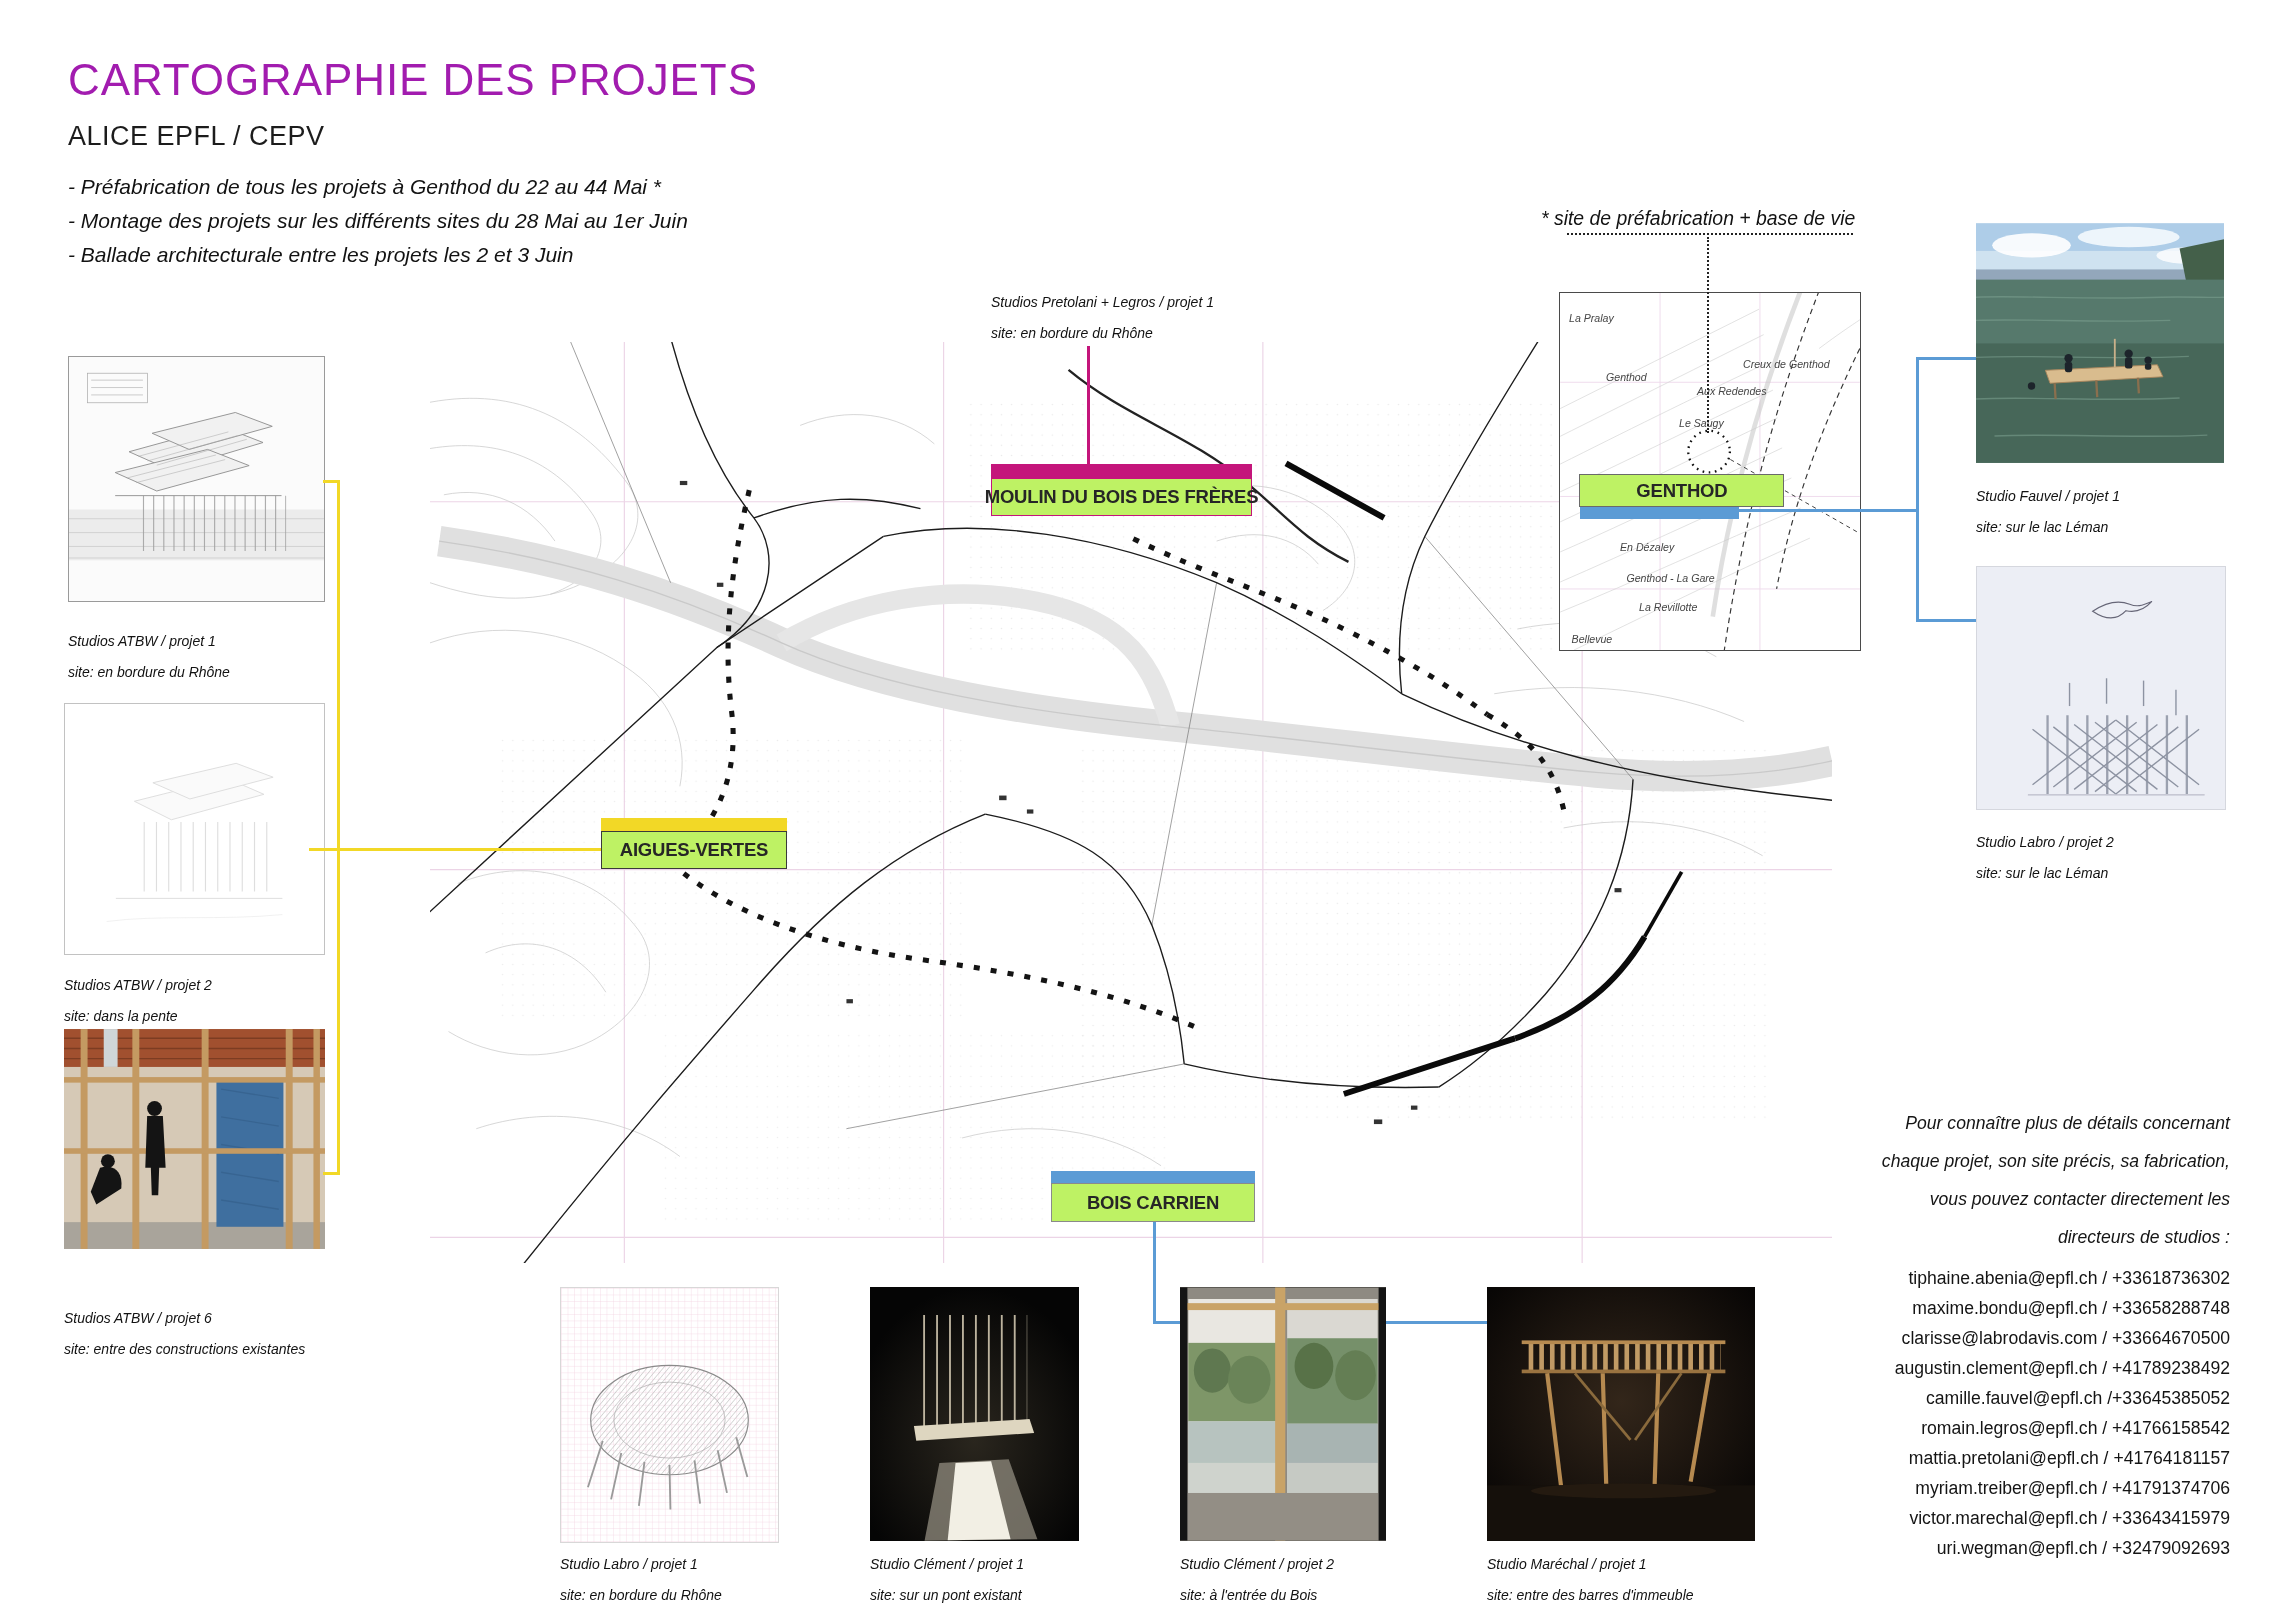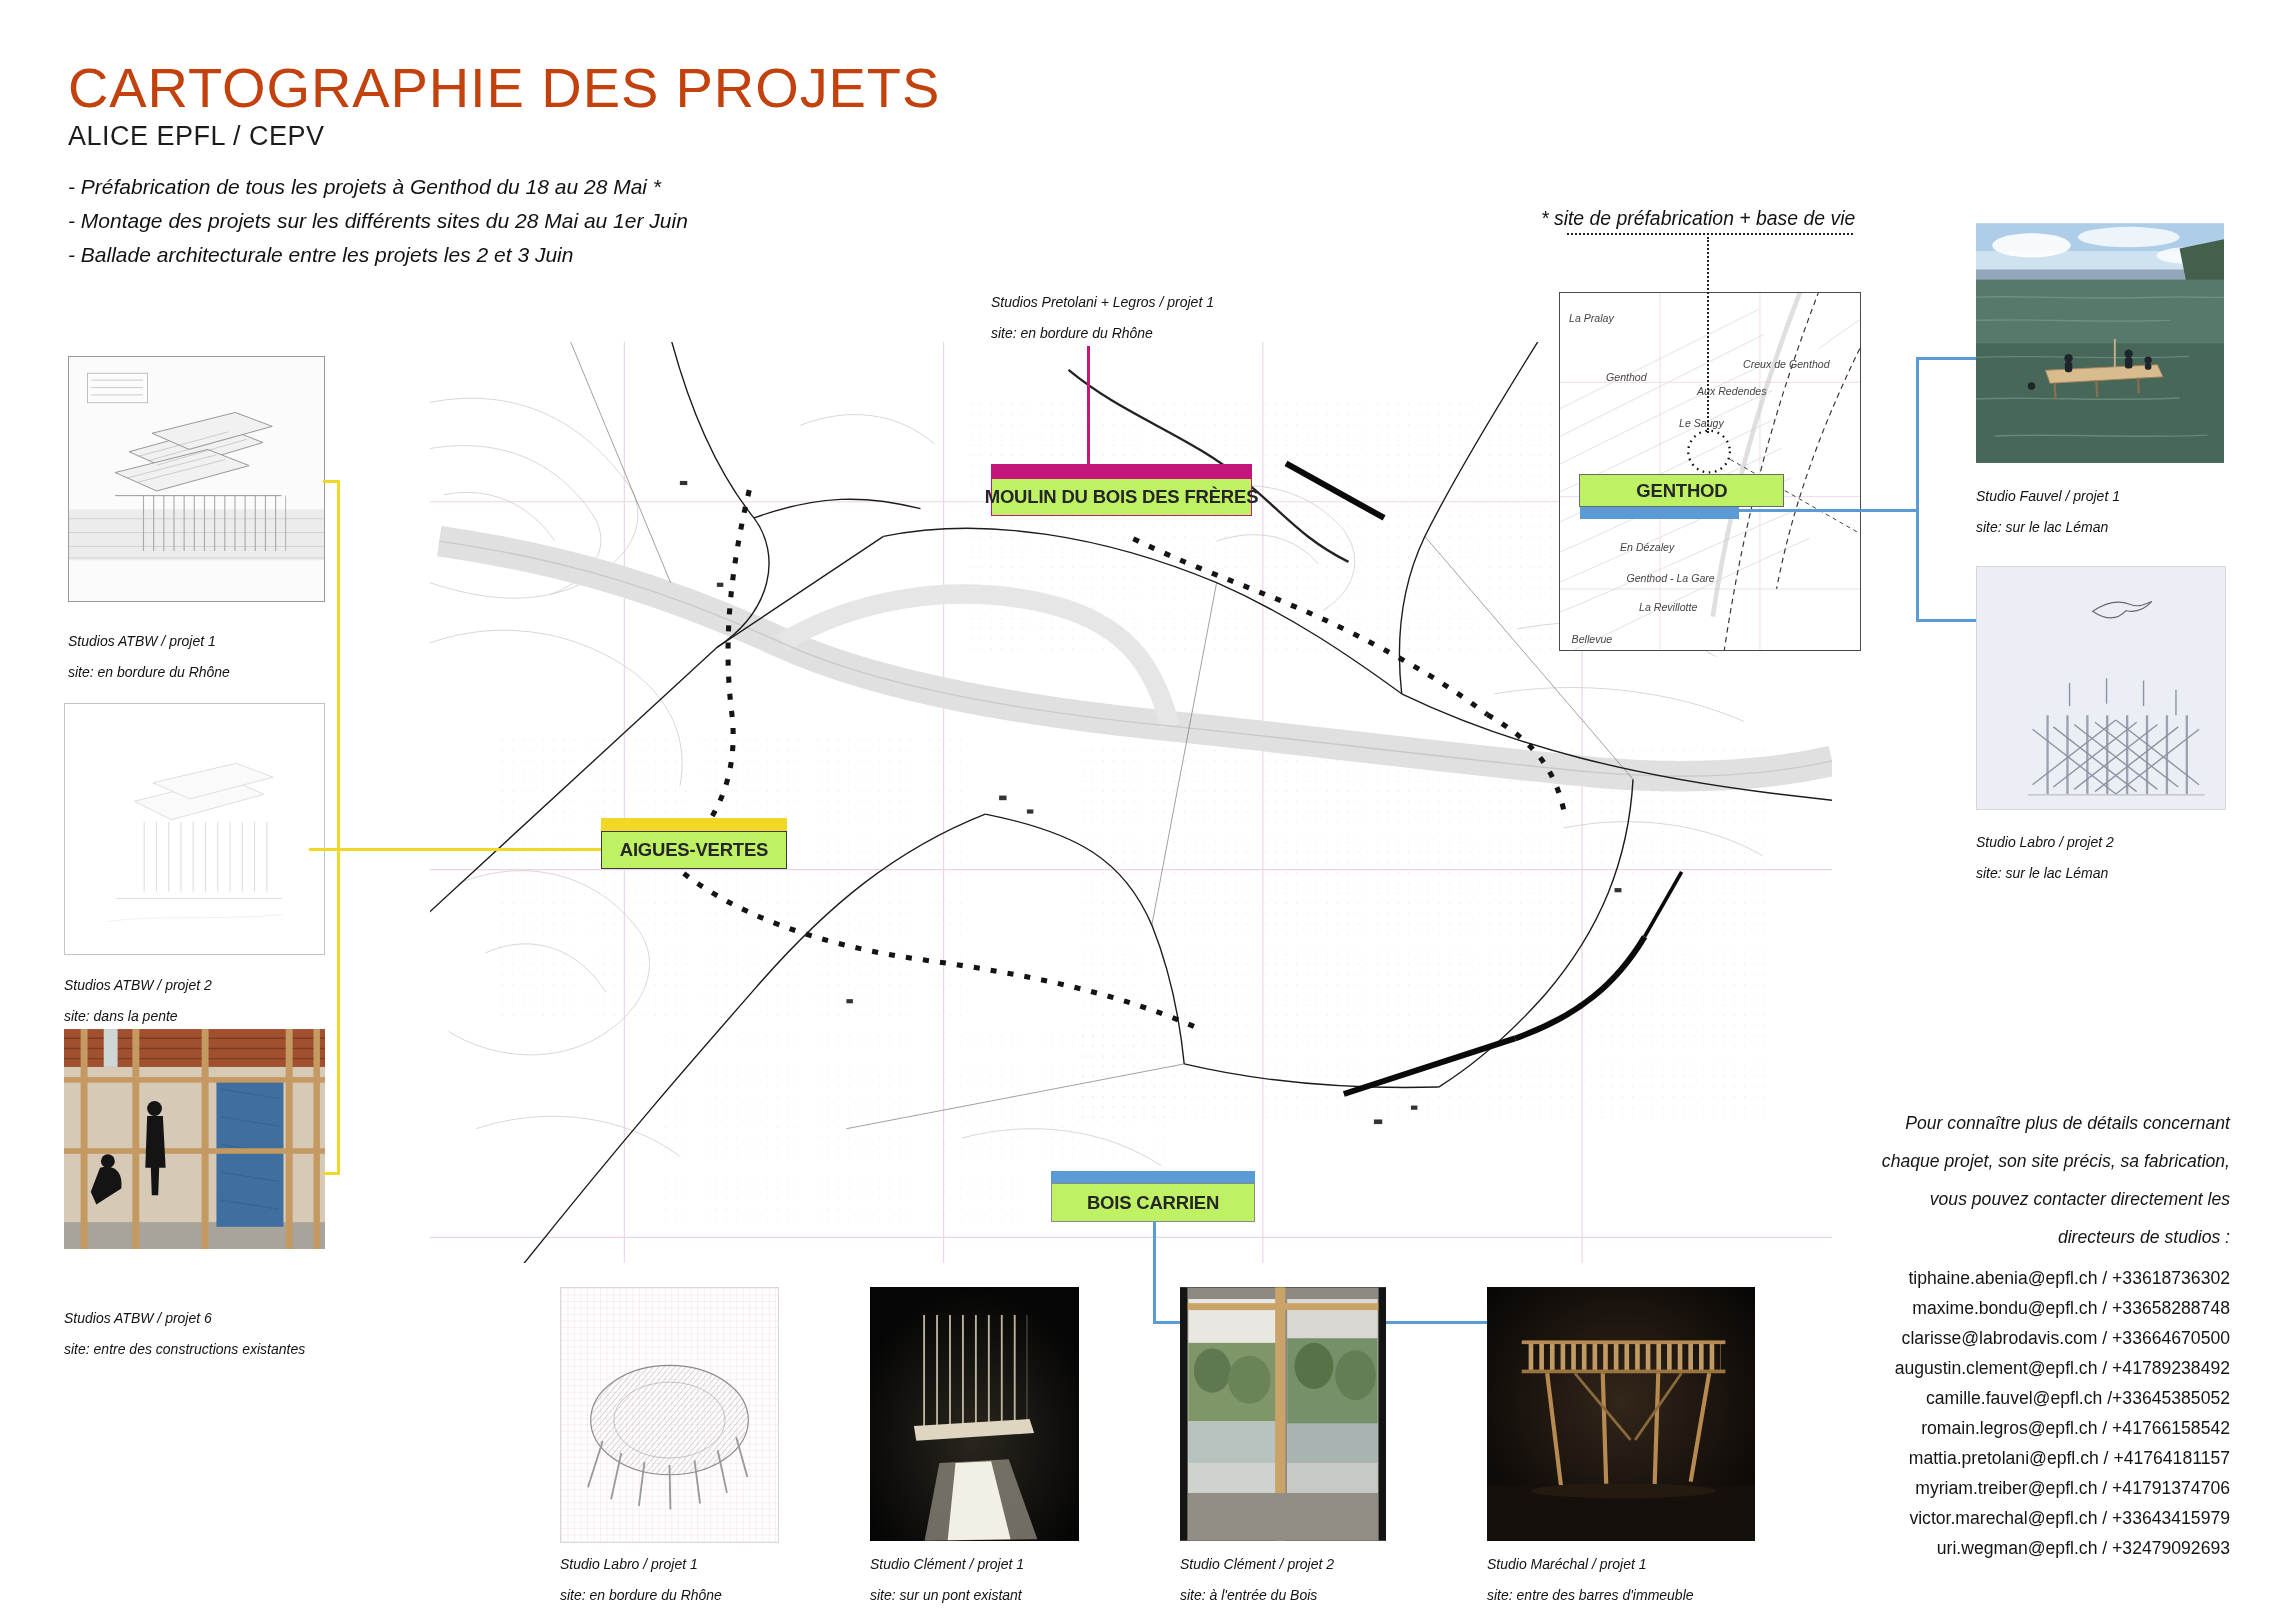--- a/index.html
+++ b/index.html
@@ -1,19 +1,19 @@
 <!DOCTYPE html>
 <html style="font-size:7.4px"><head>
 <meta charset="utf-8">
 <style>
   html,body{margin:0;padding:0;background:#ffffff;}
   .poster{position:relative;width:2295px;height:1623px;background:#fff;overflow:hidden;
           font-family:"Liberation Sans", sans-serif;color:#151515;}
   .abs{position:absolute;}
-  .title{font-size:56px;font-weight:400;letter-spacing:0.9px;color:#c2410c;white-space:nowrap;}
+  .title{font-size:44px;font-weight:400;letter-spacing:0.9px;color:#a21caf;white-space:nowrap;}
   .subtitle{font-size:27px;font-weight:400;letter-spacing:0.5px;color:#1c1c1c;white-space:nowrap;}
   .notes div{font-style:italic;font-size:21px;line-height:34px;white-space:nowrap;color:#121212;}
   .caption div{font-style:italic;font-size:14px;line-height:31px;white-space:nowrap;color:#121212;}
   .prefab-note{font-style:italic;font-size:19.4px;white-space:nowrap;color:#121212;text-align:right;}
   .label-box{background:#bef264;display:flex;align-items:center;justify-content:center;
              font-weight:bold;font-size:18.5px;letter-spacing:-0.2px;color:#262626;white-space:nowrap;}
   .credit{font-size:8.8px;font-weight:bold;color:#8d8d8d;line-height:12.5px;white-space:nowrap;}
   .place{position:absolute;font-style:italic;font-size:10.6px;color:#454545;white-space:nowrap;}
   .contact-intro div{font-style:italic;font-size:17.6px;line-height:38px;text-align:right;white-space:nowrap;}
   .contact-list div{font-size:17.6px;line-height:30px;text-align:right;white-space:nowrap;color:#141414;}
@@ -23,21 +23,21 @@
   .imgbox{position:absolute;overflow:hidden;}
 </style>
 </head>
 <body>
 
 <div class="poster">
 
   <div class="abs title" style="left:68px;top:55px;">CARTOGRAPHIE DES PROJETS</div>
   <div class="abs subtitle" style="left:68px;top:121px;">ALICE EPFL / CEPV</div>
   <div class="abs notes" style="left:68px;top:170px;">
-    <div>- Préfabrication de tous les projets à Genthod du 18 au 28 Mai *</div>
+    <div>- Préfabrication de tous les projets à Genthod du 22 au 44 Mai *</div>
     <div>- Montage des projets sur les différents sites du 28 Mai au 1er Juin</div>
     <div>- Ballade architecturale entre les projets les 2 et 3 Juin</div>
   </div>
 
   <svg class="abs" style="left:430px;top:342px;" width="1402" height="921" viewBox="0 0 3030 1990">
     <defs>
       <pattern id="dots" width="22" height="22" patternUnits="userSpaceOnUse">
         <circle cx="3" cy="3" r="1.6" fill="#cfcfcf"></circle>
       </pattern>
     </defs>

